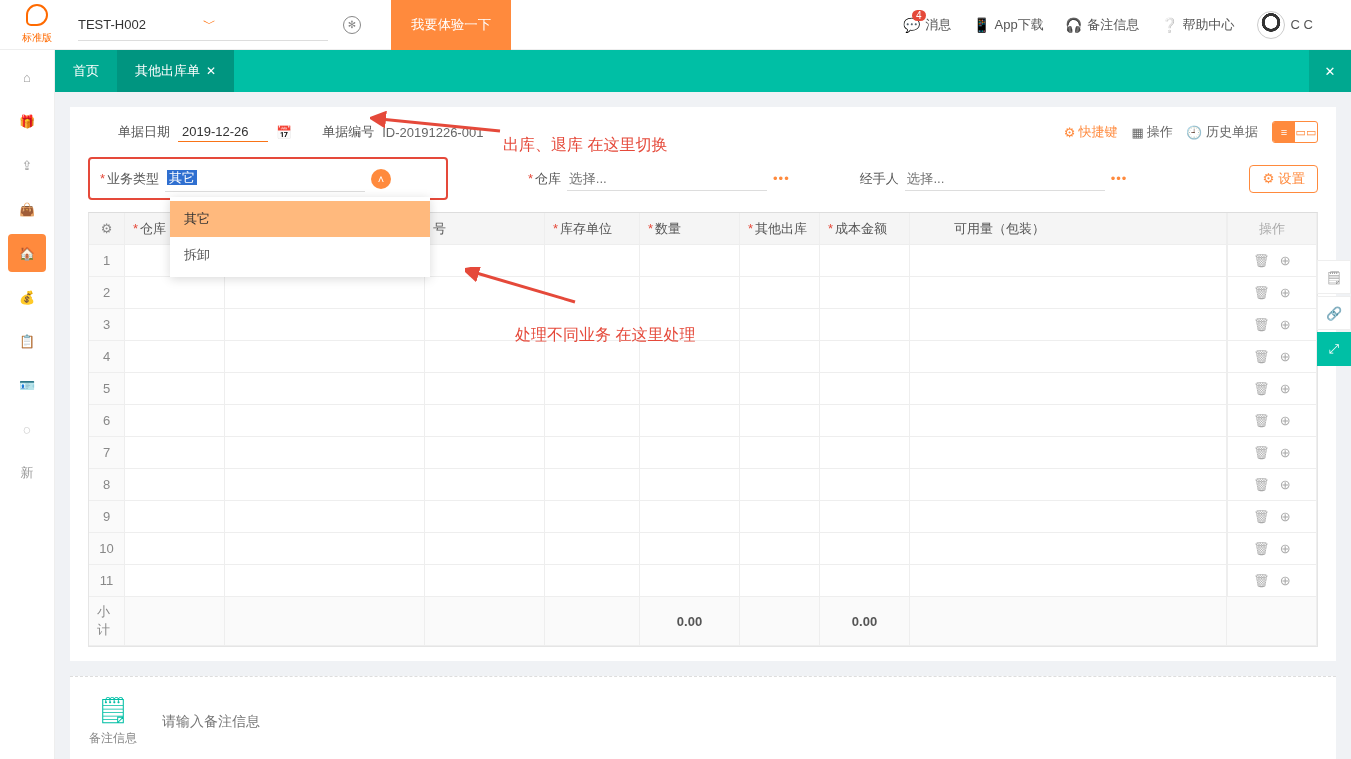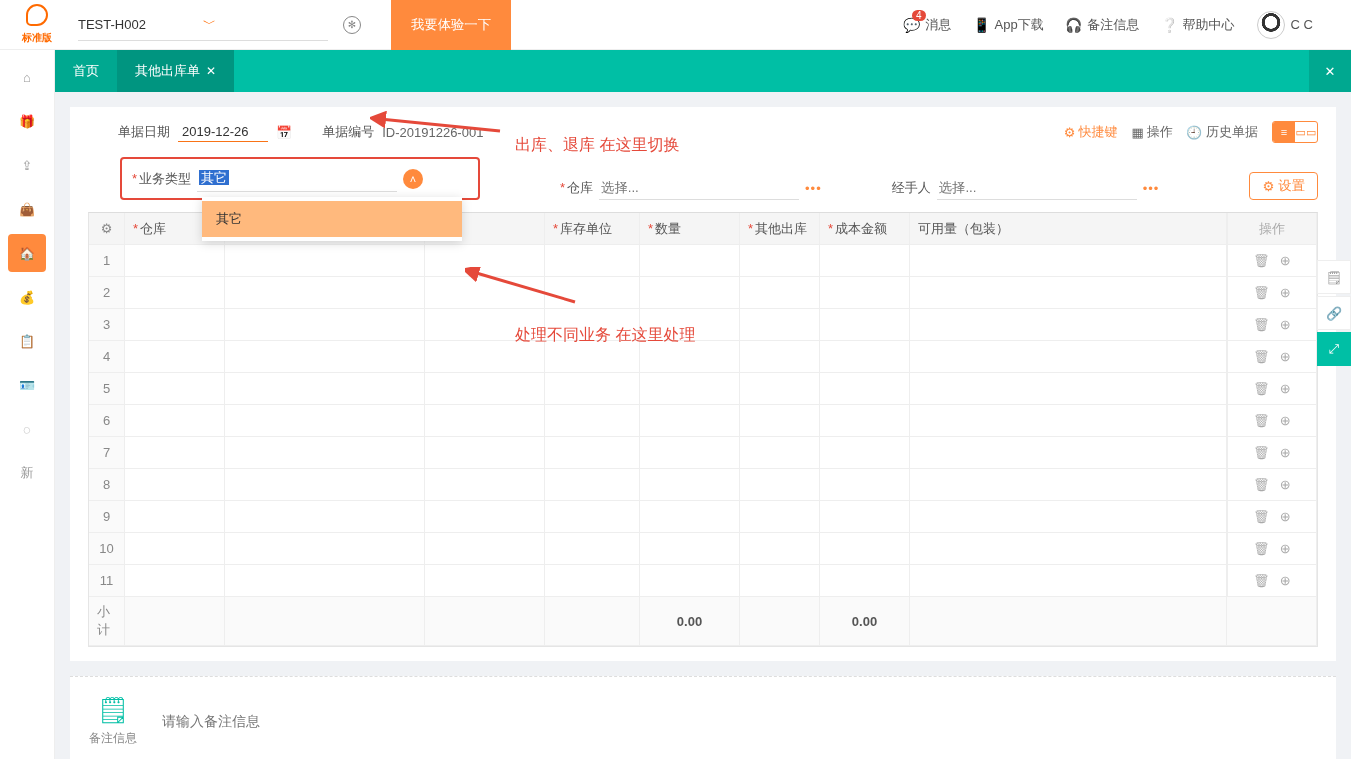--- a/index.html
+++ b/index.html
@@ -2,21 +2,21 @@
 <html><head>
 <meta charset="utf-8">
 <style>
 * { margin:0; padding:0; box-sizing:border-box; font-family:-apple-system,"Microsoft YaHei",sans-serif; }
 body { background:#f0f2f5; font-size:13px; color:#333; }
 
 
 .topbar { height:50px; background:#fff; display:flex; align-items:center; padding:0 16px; border-bottom:1px solid #eee; }
 .logo { width:42px; text-align:center; }
 .logo-icon { width:22px; height:22px; border:2.5px solid #ff6a00; border-radius:50% 50% 50% 5px; display:inline-block; position:relative; }
-.logo-text { font-size:10px; color:#ff6a00; display:block; margin-top:2px;font-weight:bold; }
+.logo-text { font-size:10px; color:#ff6a00; display:block; margin-top:2px; }
 .org-select { margin-left:20px; width:250px; border-bottom:1px solid #ddd; display:flex; align-items:center; height:32px; color:#333; }
 .org-select span { flex:1; }
 .chev-down { color:#ff6a00; }
 .gear-top { margin-left:15px; color:#888; width:18px; height:18px; border:1.5px solid #888; border-radius:50%; display:flex; align-items:center; justify-content:center; font-size:10px; }
 .trial-btn { margin-left:30px; background:#ff8a3d; color:#fff; padding:21px 20px; border:none; border-radius:4px; }
 .spacer { flex:1; }
 .top-action { display:flex; align-items:center; margin-right:22px; color:#555; cursor:pointer; position:relative; }
 .top-action .ic { margin-right:4px; font-size:14px; color:#888; }
 .badge { position:absolute; top:-6px; left:8px; background:#e5493a; color:#fff; border-radius:8px; font-size:10px; padding:0 4px; min-width:14px; text-align:center; }
 .avatar { width:28px; height:28px; border-radius:50%; background:radial-gradient(circle at 50% 40%, #fff 30%, #333 32%, #333 45%, #fff 47%); border:1px solid #ccc; margin-right:6px; }
@@ -56,21 +56,21 @@
 .view-toggle { display:flex; border:1px solid #ff8a3d; border-radius:3px; overflow:hidden; }
 .view-toggle div { width:22px; height:20px; display:flex; align-items:center; justify-content:center; font-size:11px; }
 .view-toggle .on { background:#ff8a3d; color:#fff; }
 .view-toggle .off { color:#ff8a3d; }
 
 
 .anno { position:absolute; color:#e5493a; font-size:16px; pointer-events:none; }
 .arrow { position:absolute; pointer-events:none; }
 
 
-.row2 { display:flex; align-items:flex-end; gap:10px; margin-bottom:12px; position:relative;margin-left:32px; }
+.row2 { display:flex; align-items:center; gap:10px; margin-bottom:12px; position:relative; }
 .field { display:flex; align-items:center; gap:6px; }
 .req::before { content:'*'; color:#e5493a; margin-right:2px; }
 .field-label { color:#555; }
 .field-input { border:none; border-bottom:1px solid #ddd; padding:4px 2px; min-width:200px; color:#333; outline:none; background:transparent; }
 .selected-pill { background:#2f6fd0; color:#fff; padding:0 2px; }
 .dropdown-caret { width:20px; height:20px; background:#ff8a3d; border-radius:50%; color:#fff; display:flex; align-items:center; justify-content:center; font-size:11px; }
 .more-dots { color:#ff8a3d; letter-spacing:1px; cursor:pointer; }
 .settings-btn { margin-left:auto; border:1px solid #ff8a3d; color:#ff8a3d; padding:4px 12px; border-radius:4px; background:#fff; display:flex; align-items:center; gap:4px; }
 
 .biz-wrap { border:2px solid #e5493a; border-radius:4px; padding:6px 10px 6px 10px; position:relative; width:360px; }
@@ -83,21 +83,21 @@
 
 .tbl { border:1px solid #e5e5e5; border-top:1px solid #ddd; }
 .tr { display:flex; border-bottom:1px solid #eee; min-height:32px; align-items:stretch; }
 .tr.head { background:#f5f5f5; font-weight:500; color:#555; }
 .tr.sub { background:#fafafa; color:#555; }
 .td { border-right:1px solid #eee; padding:6px 8px; display:flex; align-items:center; }
 .c-idx { width:36px; justify-content:center; background:#fafafa; color:#888; }
 .c-gear { width:36px; justify-content:center; color:#888; }
 .c-wh  { width:100px; } .c-prod{ width:200px; } .c-sku{ width:120px; }
 .c-unit{ width:95px; } .c-qty{ width:100px; } .c-price{ width:80px; } .c-amt{ width:90px; }
-.c-avail{ flex:1; } .c-op{ width:90px; justify-content:center; border-left:1px solid #eee; gap:10px; color:#aaa; }
+.c-avail{ flex:1;margin-left:36px; } .c-op{ width:90px; justify-content:center; border-left:1px solid #eee; gap:10px; color:#aaa; }
 .th-req::before { content:'*'; color:#e5493a; margin-right:2px; }
 
 
 .remark-card { background:#fff; margin:0 15px 15px; padding:18px; display:flex; align-items:center; gap:24px; border-top:1px dashed #ddd; }
 .remark-ic { width:50px; text-align:center; color:#00bfa5; }
 .remark-ic .lbl { font-size:12px; color:#888; display:block; margin-top:4px; }
 .remark-input { flex:1; border:none; outline:none; color:#888; font-size:14px; }
 
 
 .right-rail { position:fixed; right:0; top:260px; width:34px; }
@@ -202,34 +202,35 @@
     </div>
 
     <svg class="arrow" style="left:300px; top:4px;" width="140" height="30">
       <defs>
           <marker id="ah1" markerWidth="8" markerHeight="8" refX="2" refY="3" orient="auto">
             <path d="M0,0 L6,3 L0,6 Z" fill="#e5493a"></path>
           </marker>
         </defs>
       <line x1="130" y1="20" x2="10" y2="8" stroke="#e5493a" stroke-width="3" marker-end="url(#ah1)"></line>
     </svg>
-    <div class="anno" style="left:445px; top:28px;">出库、退库 在这里切换</div>
+    <div class="anno" style="left:433px; top:28px;">出库、退库 在这里切换</div>
 
     <div class="row2">
       <div class="biz-wrap">
         <div class="field">
           <span class="field-label req">业务类型</span>
           <span class="field-input">
             <span class="selected-pill">其它</span>
           </span>
           <span class="dropdown-caret">˄</span>
         </div>
 
         <div class="dd-menu">
           <div class="dd-item sel">其它</div>
+          <div class="dd-item">拆卸</div>
         </div>
       </div>
 
       <div class="field" style="margin-left:70px;">
         <span class="field-label req">仓库</span>
         <input class="field-input" placeholder="选择..." style="">
         <span class="more-dots">•••</span>
       </div>
 
       <div class="field" style="margin-left:60px;">

